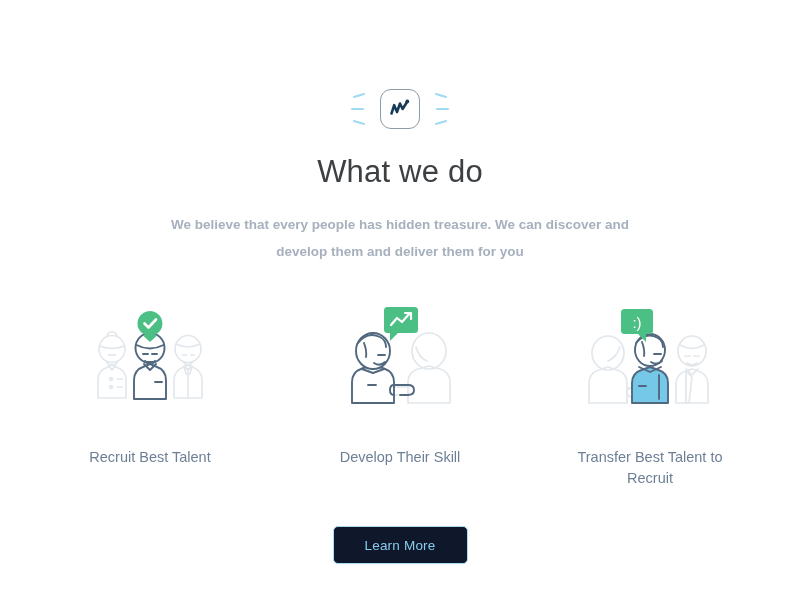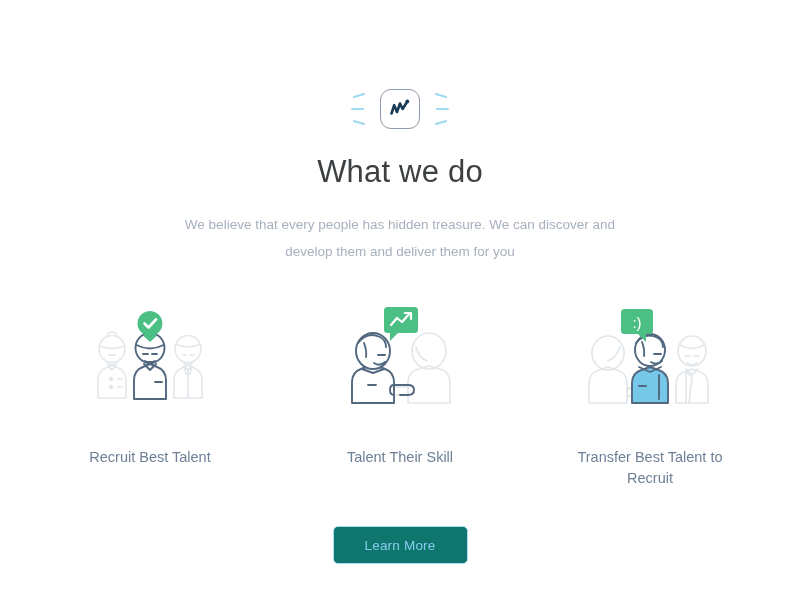--- a/index.html
+++ b/index.html
@@ -61,21 +61,21 @@
     line-height: 1.1;
     text-align: center;
   }
 
   
   .subtitle {
     margin-top: 22px;
     width: 470px;
     text-align: center;
     font-size: 13.5px;
-    font-weight: 400;
+    font-weight: 700;
     line-height: 2.0;
     color: #a7b0bd;
   }
 
   
   .cards {
     margin-top: 38px;
     width: 700px;
     display: flex;
     justify-content: space-between;
@@ -112,21 +112,21 @@
     display: flex;
     justify-content: center;
     width: 100%;
   }
 
   .learn-more-btn {
     width: 135px;
     height: 38px;
     border: 1.3px solid #a9dcf2;
     border-radius: 5px;
-    background: #0f766e;
+    background: #0f172a;
     color: #87ccec;
     font-family: "Liberation Sans", sans-serif;
     font-size: 13.5px;
     font-weight: 400;
     letter-spacing: 0.2px;
     cursor: pointer;
     display: flex;
     align-items: center;
     justify-content: center;
   }
@@ -249,21 +249,21 @@
 
           <g>
             <rect x="50" y="4" width="34" height="26" rx="3.5" fill="#4cbf85"></rect>
             <path d="M56 30 L56 38 L64 30 z" fill="#4cbf85"></path>
             <path d="M57 22 L63 15 L68 19 L76 10" fill="none" stroke="#ffffff" stroke-width="2.2" stroke-linecap="round" stroke-linejoin="round"></path>
             <path d="M71 10 h6 v6" fill="none" stroke="#ffffff" stroke-width="2.2" stroke-linecap="round" stroke-linejoin="round"></path>
           </g>
 
         </svg>
       </div>
-      <div class="card-title">Talent Their Skill</div>
+      <div class="card-title">Develop Their Skill</div>
     </div>
 
     <div class="card">
       <div class="card-art">
         <svg width="132" height="110" viewBox="0 0 132 110">
 
           <g fill="none" stroke="#e2e7ec" stroke-width="1.7" stroke-linejoin="round" stroke-linecap="round">
             <ellipse cx="24" cy="50" rx="16" ry="17"></ellipse>
             <path d="M36 44 q-4 11 -12 14"></path>
             <path d="M5 100 v-20 q0-10 10-13 l9-3 l9 3 q10 3 10 13 v20 z"></path>

